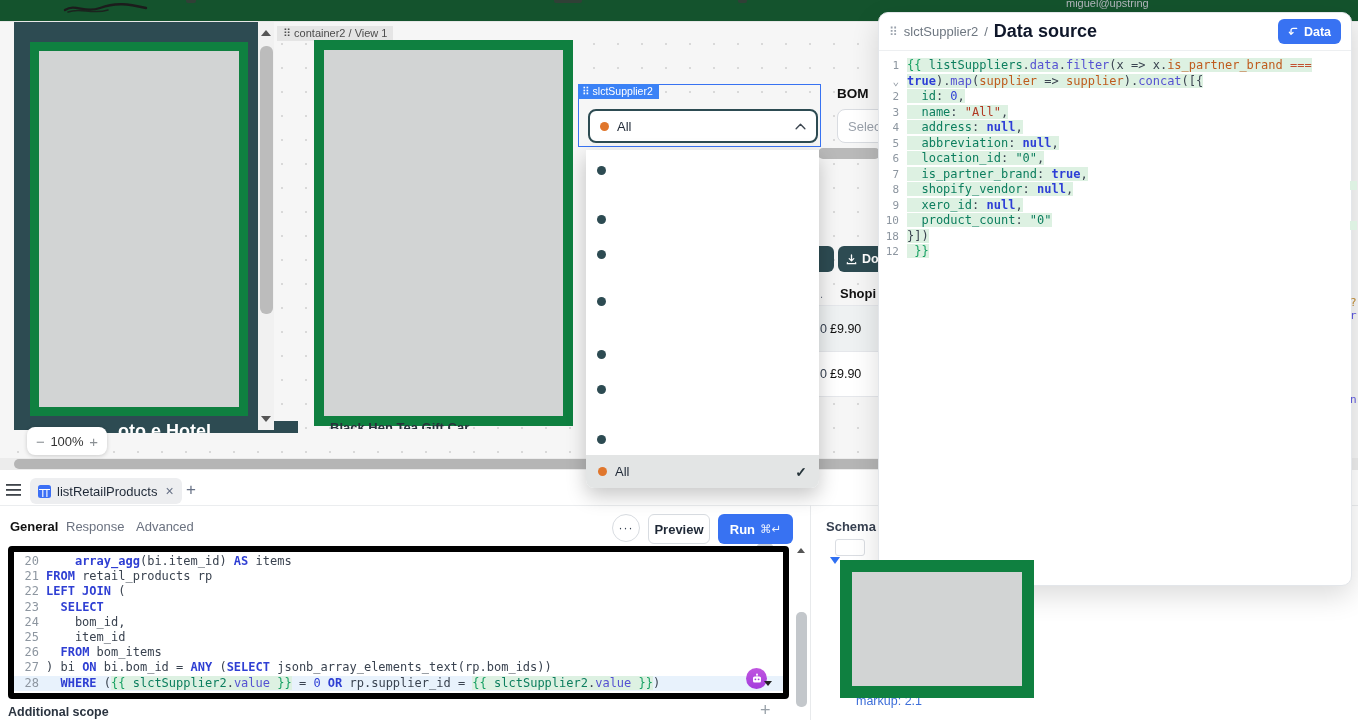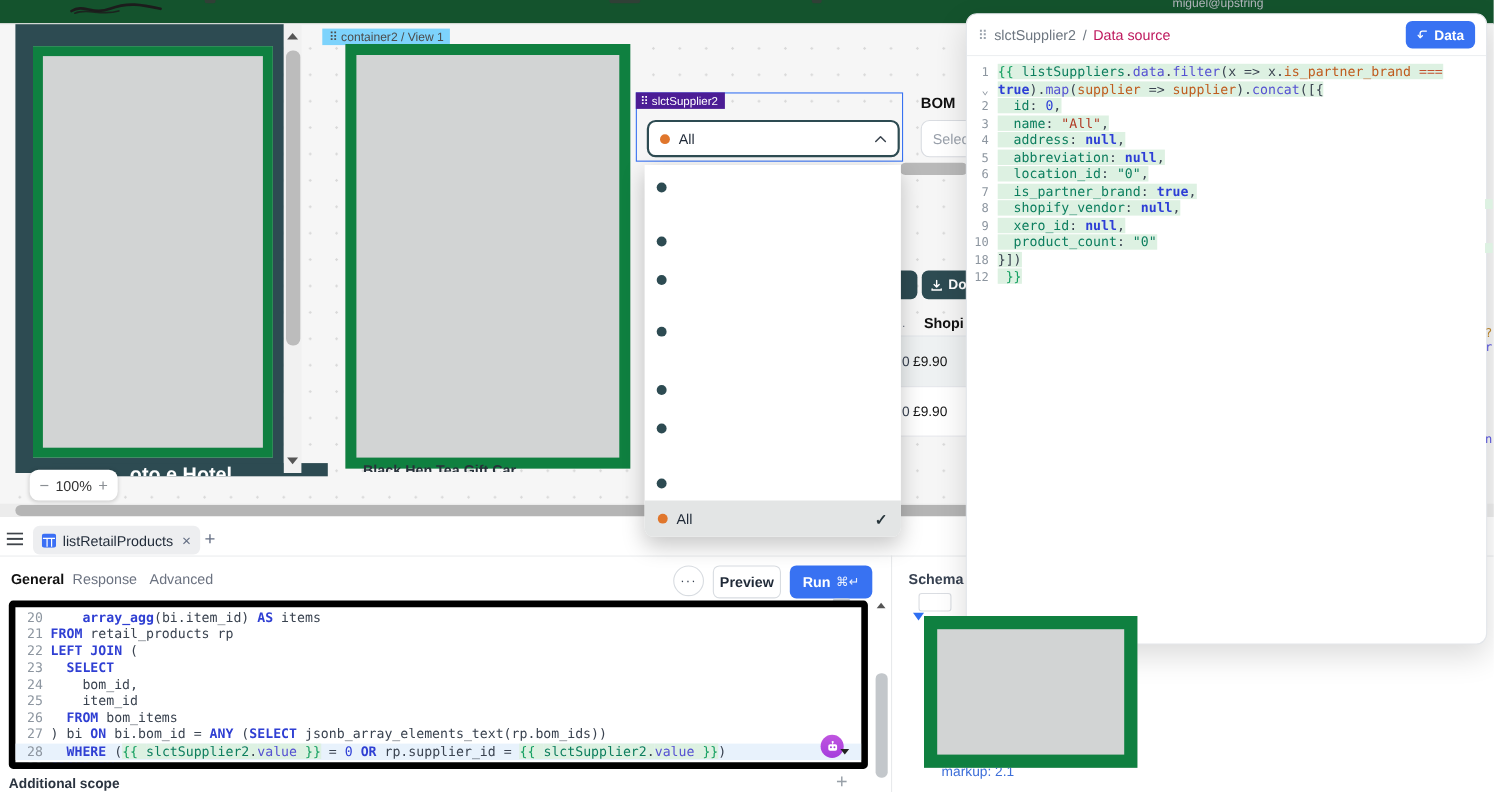--- a/index.html
+++ b/index.html
@@ -26,32 +26,32 @@
   .ph2{left:314px;top:40px;width:259px;height:386px;border-width:10px}
   .ph3{left:608px;top:152px;width:188px;height:289px;border-width:12px}
   .ph4{left:840px;top:560px;width:194px;height:138px;border-width:12px;z-index:60}
   .prod-clip{left:330px;top:420px;width:280px;height:9px;overflow:hidden;
     font-size:13px;font-weight:700;color:#27313a}
   .vscroll{left:258px;top:22px;width:16px;height:408px;background:#f1f1f1}
   .vthumb{left:259.5px;top:46px;width:13px;height:268px;background:#bcbcbc;border-radius:6px}
   .tri{width:0;height:0;border-left:5px solid transparent;border-right:5px solid transparent}
   .tri-up{border-bottom:6px solid #555}
   .tri-down{border-top:6px solid #555}
-  .c2tag{left:293px;top:26px;height:15px;background:#7dd3fc;color:#4c4c4c;font-size:11px;
+  .c2tag{left:277px;top:26px;height:15px;background:#e5e5e5;color:#4c4c4c;font-size:11px;
     padding:1px 6px;white-space:nowrap}
   .hscroll{left:0;top:458px;width:1358px;height:12px;background:#ececec}
   .hthumb{left:14px;top:459px;width:1286px;height:10px;background:#b5b5b5;border-radius:5px}
   .zoom-pill{left:27px;top:427px;width:80px;height:28px;background:#fff;border-radius:8px;
     box-shadow:0 1px 4px rgba(0,0,0,.18);display:flex;align-items:center;justify-content:space-between;
     padding:0 9px;font-size:13px;color:#333;z-index:5}
   .zoom-pill .pm{color:#8a8f94;font-size:15px;font-weight:400}
 
   
   .sel-outline{left:578px;top:84px;width:243px;height:63px;border:1px solid #3872f2}
-  .slct-tag{left:578px;top:84px;height:15px;background:#4c1d95;color:#fff;font-size:10.5px;
+  .slct-tag{left:578px;top:84px;height:15px;background:#3b82f6;color:#fff;font-size:10.5px;
     padding:1px 6px 0 4px;white-space:nowrap;z-index:3}
   .select-ctl{left:588px;top:109px;width:230px;height:34px;background:#fff;border:2px solid #2d4b52;
     border-radius:8px;display:flex;align-items:center;padding:0 10px;gap:8px}
   .odot{width:9px;height:9px;border-radius:50%;background:#e0762c;flex:0 0 auto}
   .select-ctl .val{font-size:13px;color:#1f2937;flex:1}
   .bom-label{left:837px;top:86px;font-size:13.5px;font-weight:700;color:#111}
   .bom-select{left:837px;top:109px;width:86px;height:34px;background:#fff;border:1px solid #d9dce1;
     border-radius:8px;display:flex;align-items:center;padding:0 10px;overflow:hidden}
   .bom-select .plc{font-size:13px;color:#9aa1ab;white-space:nowrap}
 
@@ -127,21 +127,21 @@
     border-right:5px solid transparent;border-top:7px solid #2f6ff2}
   .markup{left:856px;top:694px;font-size:12.5px;color:#3e6fd9;z-index:50}
 
   
   .panel{left:878px;top:12px;width:474px;height:574px;background:#fff;border:1px solid #e3e6ea;
     border-radius:10px;box-shadow:0 10px 28px rgba(0,0,0,.14);z-index:40}
   .panel-hdr{height:38px;border-bottom:1px solid #edeff1;display:flex;align-items:center;padding:0 10px;gap:6px}
   .dragdots{color:#9aa2ac;font-size:12px}
   .bc-comp{font-size:13px;color:#6e7781}
   .bc-sep{font-size:13px;color:#6e7781}
-  .bc-page{font-size:13px;color:#be185d;font-weight:400}
+  .bc-page{font-size:18px;color:#0f172a;font-weight:700}
   .done-btn{margin-left:auto;height:25px;background:#3872f2;border-radius:6px;color:#fff;display:flex;
     align-items:center;gap:5px;padding:0 10px;font-size:12.5px;font-weight:700}
   .js-code{padding-top:7px}
   .js-code .crow{line-height:15.5px}
   .js-code .gut{width:28px;padding-right:8px;font-size:11px}
 
   
   .edge{z-index:45;font-size:11px;font-family:"DejaVu Sans Mono",monospace}
   .edge.mintbit{width:7px;height:9px;background:#ddf1e2}
 </style>

